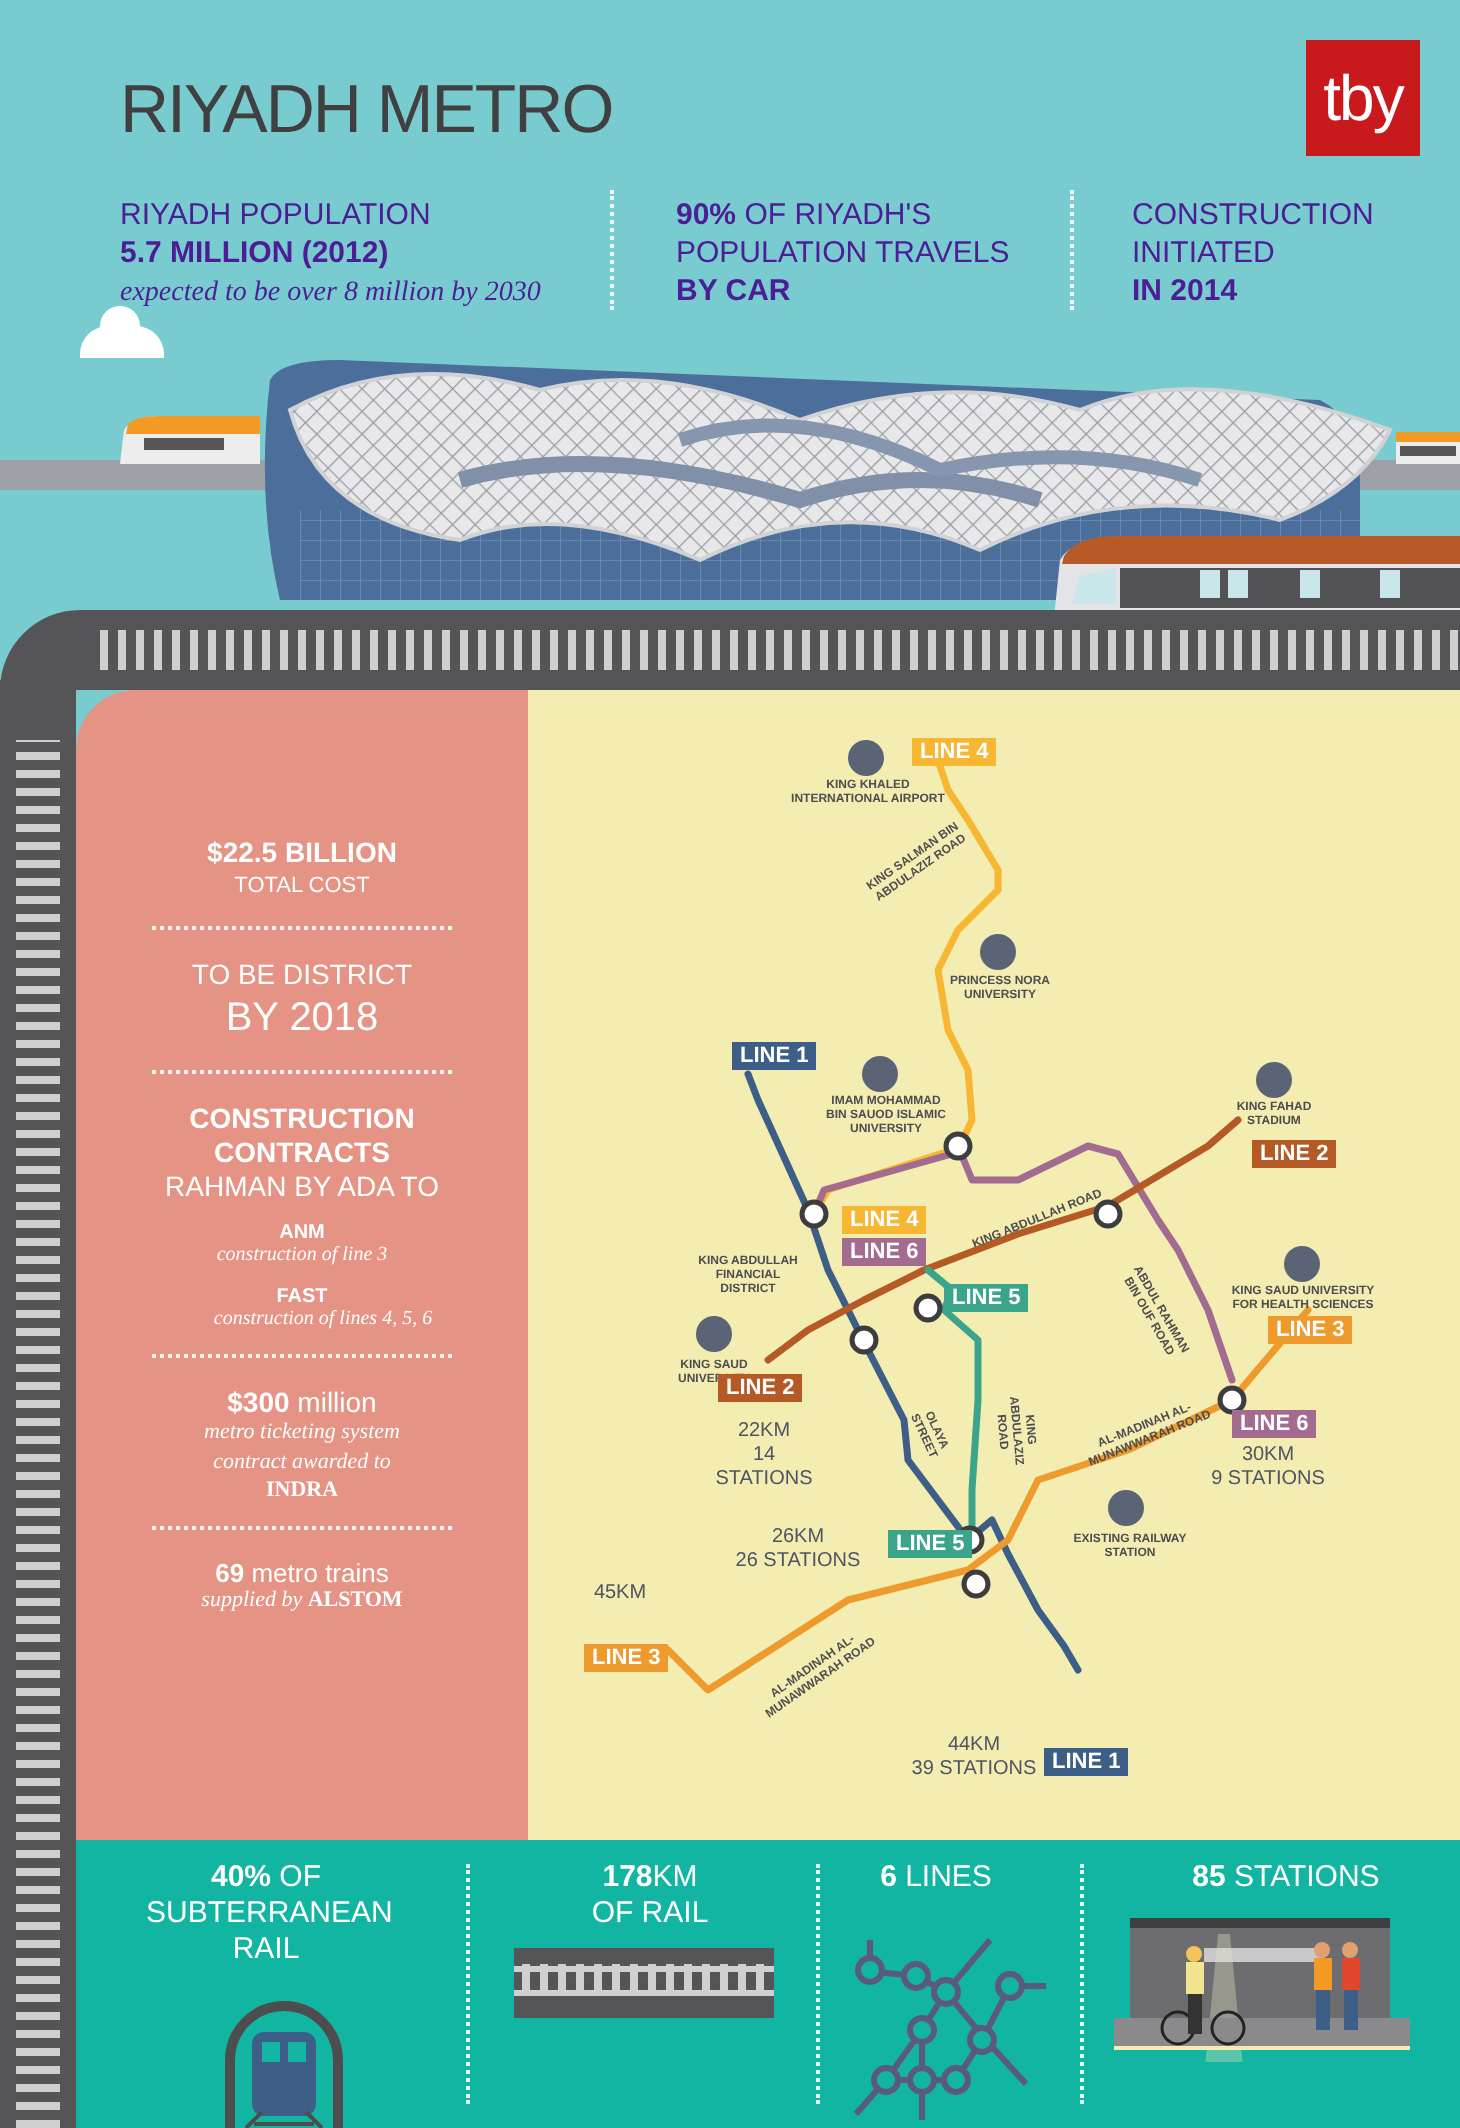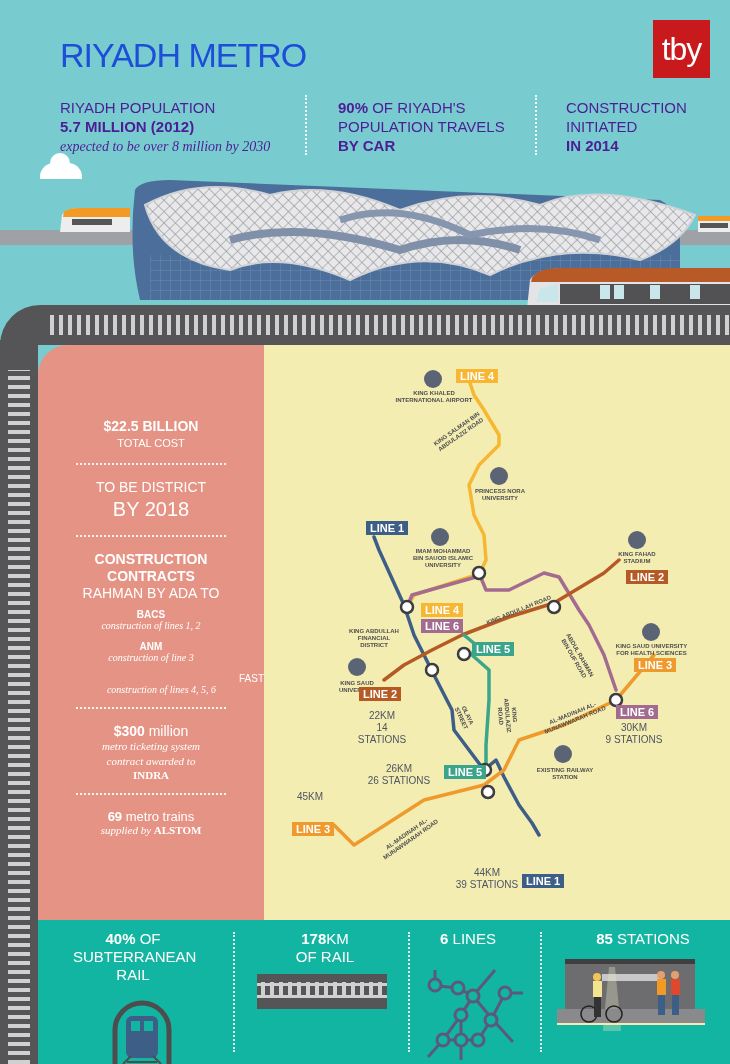--- a/index.html
+++ b/index.html
@@ -1,18 +1,18 @@
 <!DOCTYPE html>
 <html><head>
 <meta charset="utf-8">
 <style>
   * { margin:0; padding:0; box-sizing:border-box; }
   body { width:730px; height:1064px; overflow:hidden; font-family:"DejaVu Sans", sans-serif; background:#78ccd0; position:relative; }
   .abs { position:absolute; }
-  .title { left:60px; top:36px; font-size:34px; color:#1d4ed8; font-family:"Liberation Sans", sans-serif; letter-spacing:-1px; font-weight:300; }
+  .title { left:60px; top:36px; font-size:34px; color:#404040; font-family:"Liberation Sans", sans-serif; letter-spacing:-1px; font-weight:300; }
   .logo { left:653px; top:20px; width:58px; width:57px; height:58px; background:#c8191d; color:#fff; font-family:"Liberation Sans", sans-serif; font-size:32px; display:flex; align-items:center; justify-content:center; letter-spacing:-1px; }
   .stat { top:98px; color:#4c1d95; font-family:"Liberation Sans", sans-serif; font-size:15px; line-height:19px; }
   .stat b { font-weight:bold; }
   .stat i { font-family:"Liberation Serif", serif; font-style:italic; font-size:14px; }
   .vdots { border-left:2px dotted #fff; opacity:.9; }
   .cloud { left:40px; top:163px; width:42px; height:16px; background:#fff; border-radius:14px 14px 0 0; }
   .cloud:before { content:""; position:absolute; left:10px; top:-10px; width:20px; height:20px; background:#fff; border-radius:50%; }
   .track-h { background:#555557; }
   .ties { background: repeating-linear-gradient(90deg, #d0d0d0 0 4px, transparent 4px 9px); }
   .ties-v { background: repeating-linear-gradient(0deg, #d0d0d0 0 4px, transparent 4px 9px); }
@@ -100,30 +100,26 @@
   <div style="font-size:11px; margin-top:3px;">TOTAL COST</div>
   <div class="sep" style="margin-top:14px;"></div>
   <div style="font-size:14px; margin-top:14px;">TO BE DISTRICT</div>
   <div style="font-size:20px; font-weight:normal; margin-top:3px;">BY 2018</div>
   <div class="sep" style="margin-top:14px;"></div>
   <div style="font-size:14px; font-weight:bold; margin-top:14px; line-height:17px;">
     <div>CONSTRUCTION</div>
     <div>CONTRACTS</div>
   </div>
   <div style="font-size:14px;">RAHMAN BY ADA TO</div>
-  <div style="margin-top:8px;">
-    <div style="font-size:10px; font-weight:bold;">BACS</div>
-    <div style="font-size:10px; font-style:italic; font-family:'Liberation Serif', serif;">construction of lines 1, 2</div>
-  </div>
   <div style="margin-top:10px;">
     <div style="font-size:10px; font-weight:bold;">ANM</div>
     <div style="font-size:10px; font-style:italic; font-family:'Liberation Serif', serif;">construction of line 3</div>
   </div>
   <div style="margin-top:10px;">
-    <div style="font-size:10px; font-weight:normal;text-align:right;">FAST</div>
+    <div style="font-size:10px; font-weight:bold;">FAST</div>
     <div style="font-size:10px; font-style:italic; font-family:'Liberation Serif', serif;padding-left:21px;">construction of lines 4, 5, 6</div>
   </div>
   <div class="sep" style="margin-top:12px;"></div>
   <div style="margin-top:14px; font-size:14px;"><b>$300</b><span> million</span></div>
   <div style="font-size:11px; font-style:italic; font-family:'Liberation Serif', serif; line-height:15px;">
     <div>metro ticketing system</div>
     <div>contract awarded to</div>
   </div>
   <div style="font-size:11px; font-weight:bold; font-family:'Liberation Serif', serif;">INDRA</div>
   <div class="sep" style="margin-top:12px;"></div>

